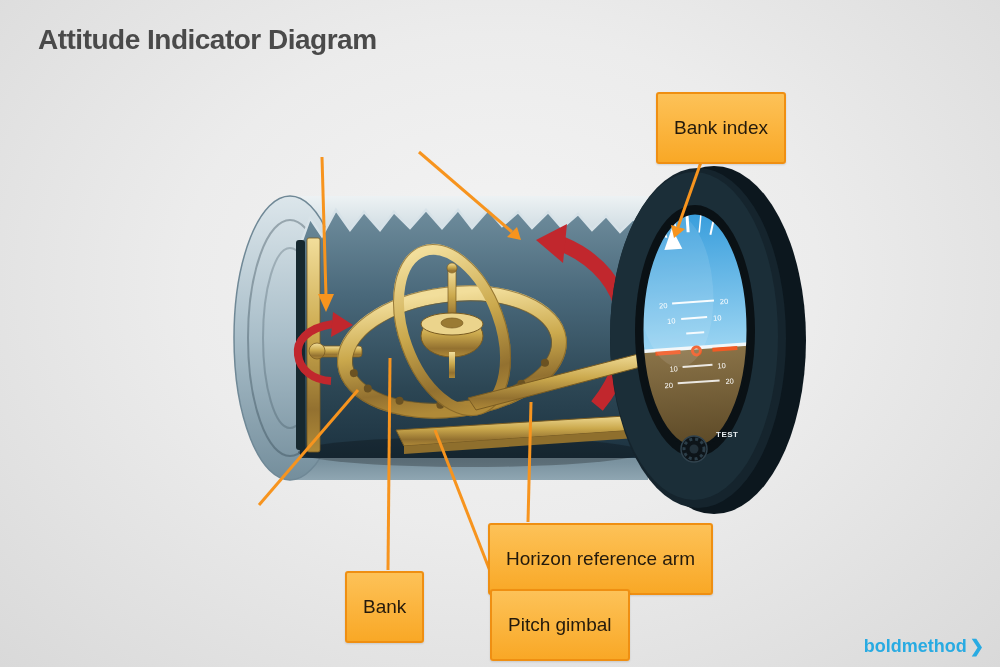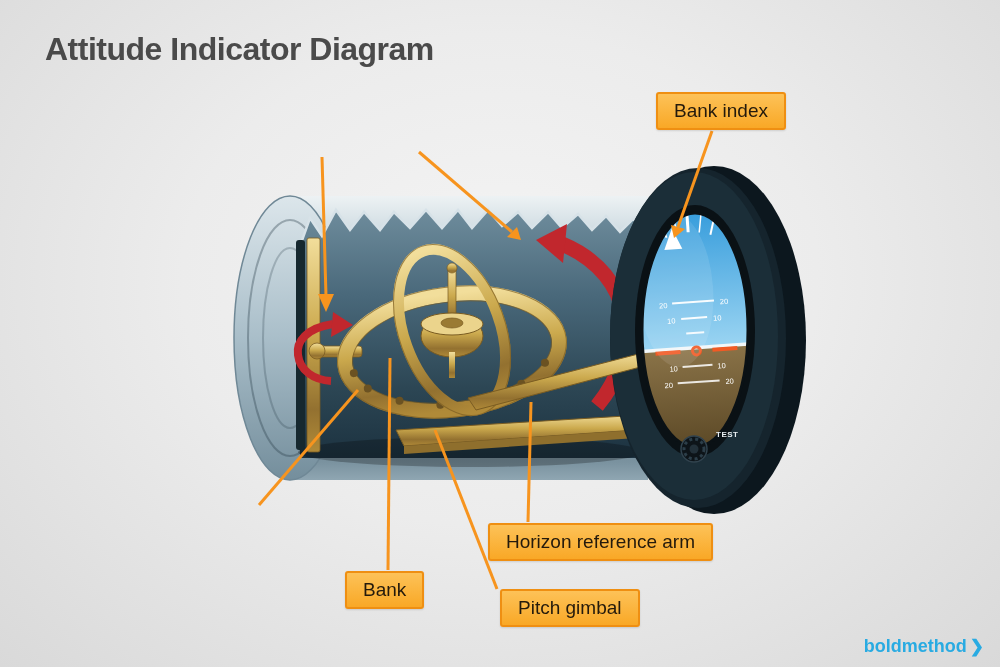--- a/index.html
+++ b/index.html
@@ -6,30 +6,30 @@
   body{
     width:1000px;height:667px;overflow:hidden;
     font-family:"Liberation Sans", sans-serif;
   }
   .canvas{
     position:relative;width:1000px;height:667px;
     background:radial-gradient(ellipse at 50% 42%, #f4f4f4 0%, #ececec 45%, #d9d9d9 100%);
     overflow:hidden;
   }
   .page-title{
-    position:absolute;left:34px;top:20px;margin:11px;
-    font-size:32px;font-weight:bold;color:#4a4a4a;letter-spacing:-0.5px;
+    position:absolute;left:34px;top:20px;margin:4px;
+    font-size:28px;font-weight:bold;color:#4a4a4a;letter-spacing:-0.5px;
   }
   .art{position:absolute;left:0;top:0;}
   .label-box{
     position:absolute;
     background:linear-gradient(#fdc258,#f9a826);
     border:2.5px solid #ef8f12;
     border-radius:3px;
-    padding:6px 16px;
+    padding:23px 16px;
     font-size:19px;color:#241a0c;
     white-space:nowrap;
     box-shadow:0 1px 2px rgba(0,0,0,0.12);
   }
   .brand{
     position:absolute;right:16px;bottom:10px;
     font-size:18px;font-weight:bold;color:#29abe2;
   }
   .brand .chev{margin-left:3px;font-size:17px;}
 </style>
@@ -225,21 +225,21 @@
 
   <div class="label-box" style="left:656px;top:92px;">
     <span>Bank index</span>
   </div>
   <div class="label-box" style="left:345px;top:571px;">
     <span>Bank</span>
   </div>
   <div class="label-box" style="left:488px;top:523px;">
     <span>Horizon reference arm</span>
   </div>
-  <div class="label-box" style="left:490px;top:589px;margin-left:10px;">
+  <div class="label-box" style="left:490px;top:589px;">
     <span>Pitch gimbal</span>
   </div>
 
   <div class="brand">
     <span>boldmethod</span><span class="chev">❯</span>
   </div>
 
 </div>
 
 </body></html>

